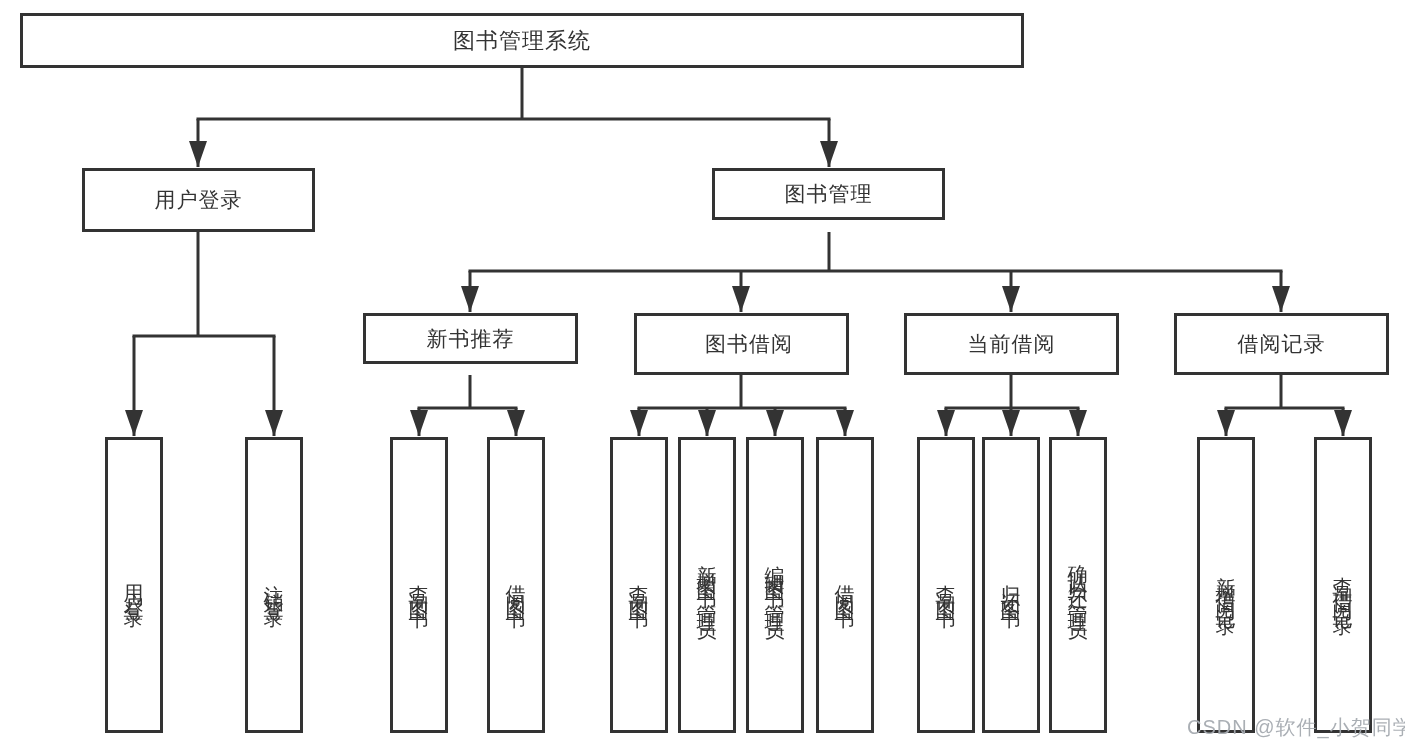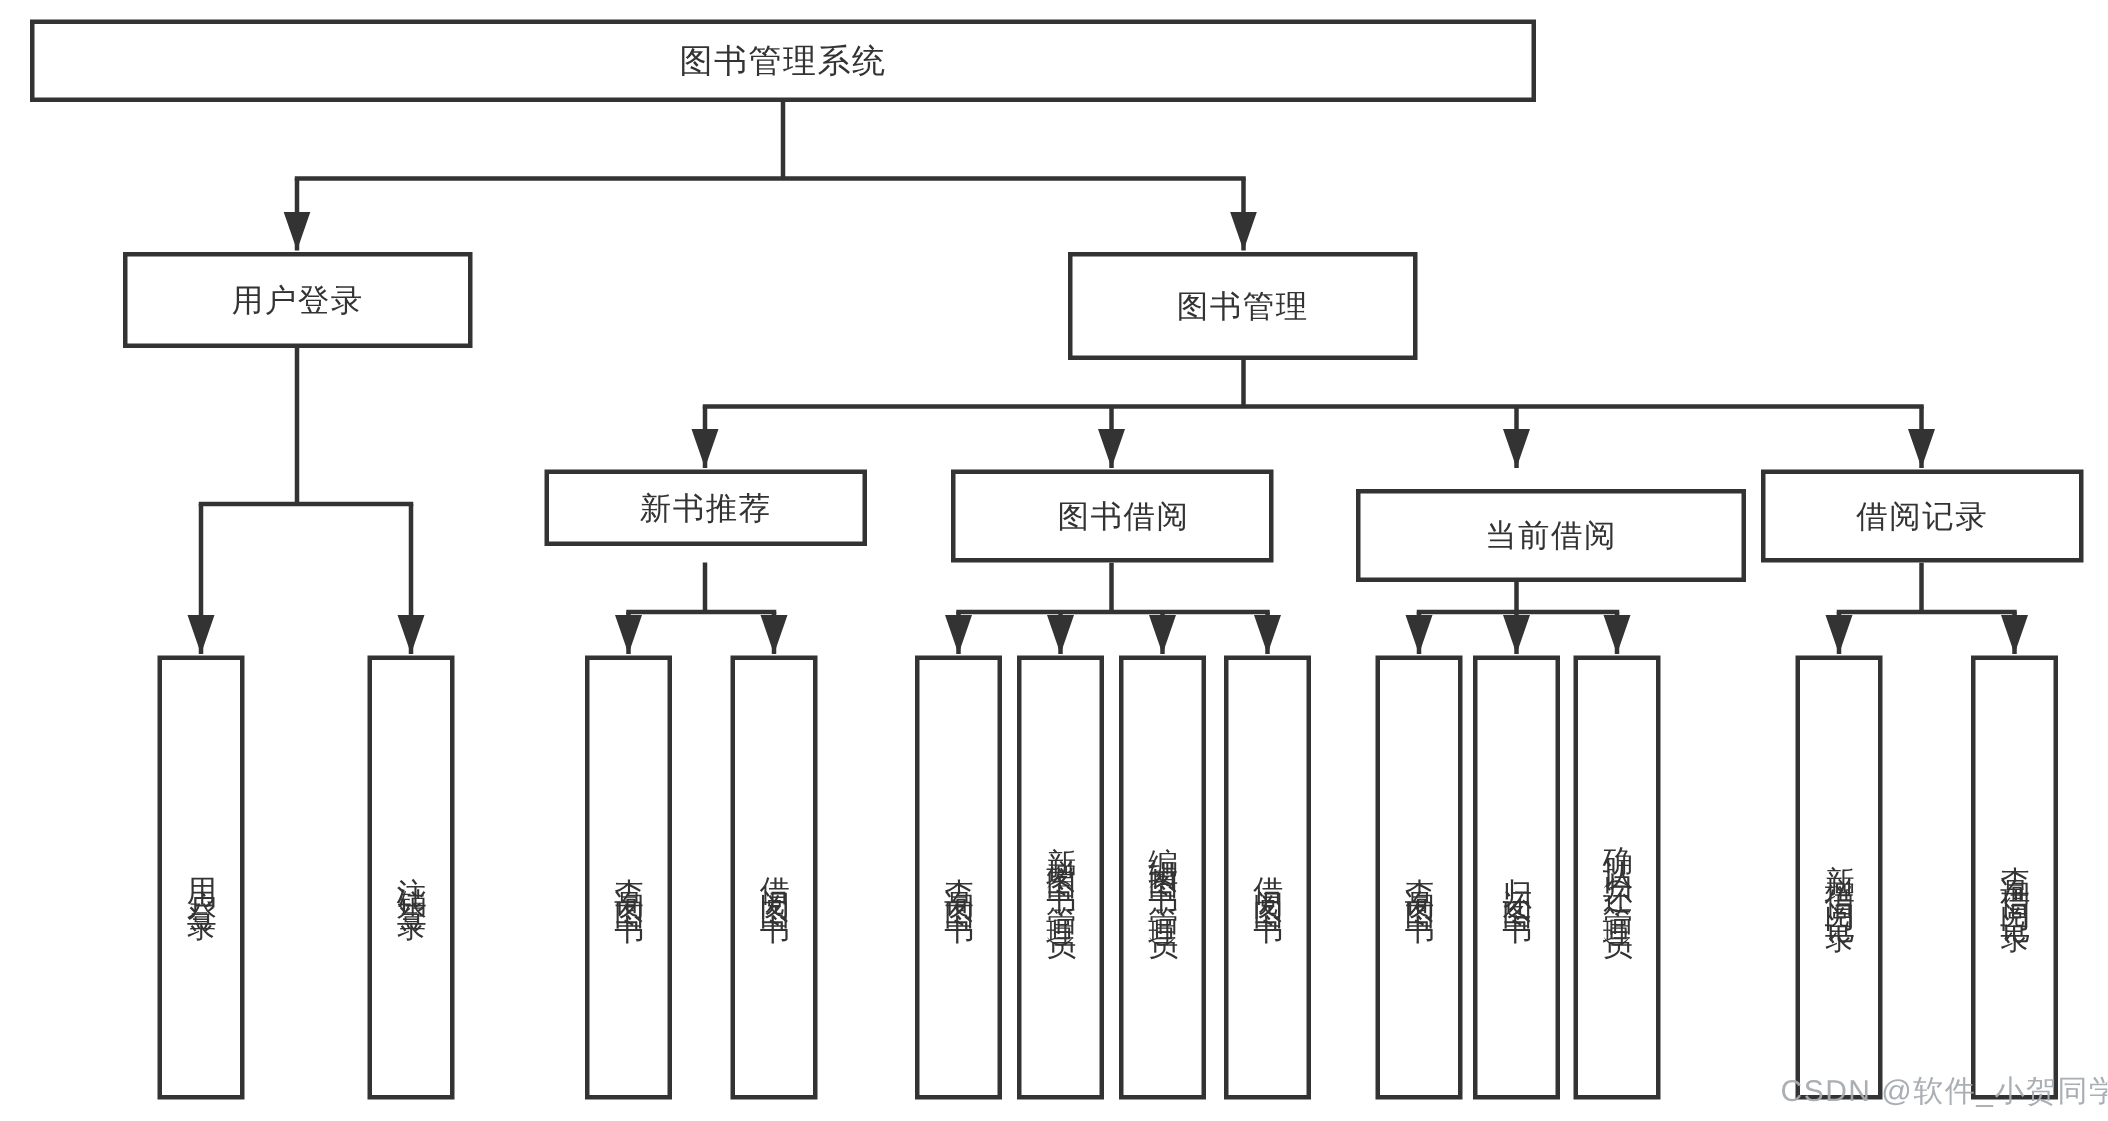--- a/index.html
+++ b/index.html
@@ -33,24 +33,24 @@
   .v span {
     writing-mode: vertical-rl;
     text-orientation: mixed;
     font-size: 20px;
     letter-spacing: 8px;
     line-height: 1;
   }
   
   .n-root  { left: 20px;   top: 13px;  width: 1004px; height: 55px; font-size: 22px; }
   .n-l2a   { left: 82px;   top: 168px; width: 233px;  height: 64px; }
-  .n-l2b   { left: 712px;  top: 168px; width: 233px;  height: 72px; }
+  .n-l2b   { left: 712px;  top: 168px; width: 233px;  height: 52px; }
   .n-l3a   { left: 363px;  top: 313px; width: 215px;  height: 51px; }
   .n-l3b   { left: 634px;  top: 313px; width: 215px;  height: 62px; padding-left: 15px; }
-  .n-l3c   { left: 904px;  top: 313px; width: 260px;  height: 62px; margin-top: 13px; }
+  .n-l3c   { left: 904px;  top: 313px; width: 215px;  height: 62px; }
   .n-l3d   { left: 1174px; top: 313px; width: 215px;  height: 62px; }
   .leaf    { top: 437px; width: 58px; height: 296px; }
   .n-u1    { left: 105px; }
   .n-u2    { left: 245px; }
   .n-r1    { left: 390px; }
   .n-r2    { left: 487px; }
   .n-b1    { left: 610px; }
   .n-b2    { left: 678px; }
   .n-b3    { left: 746px; }
   .n-b4    { left: 816px; }

